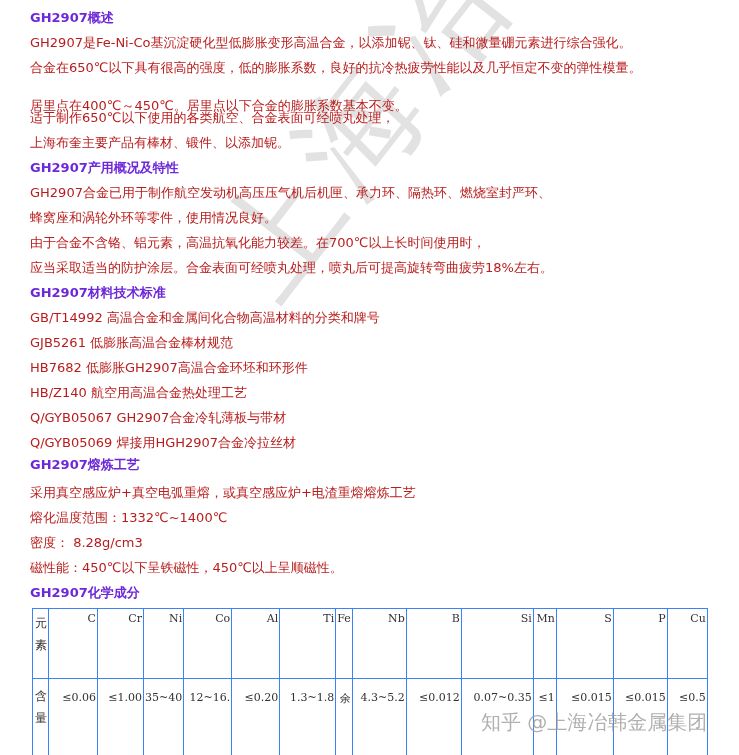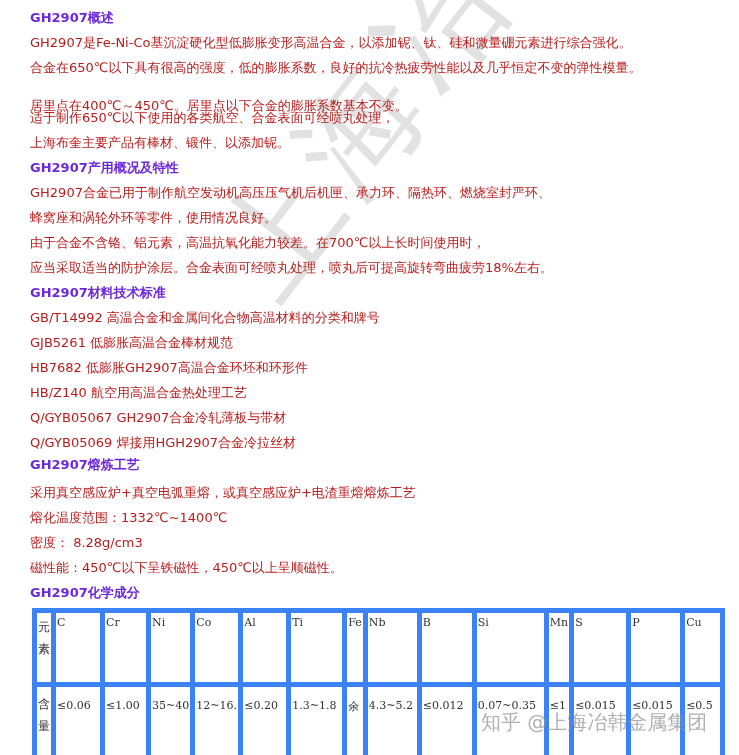--- a/index.html
+++ b/index.html
@@ -8,22 +8,22 @@
   .doc { position: absolute; left: 30px; top: 0; width: 700px; }
   .line { position: absolute; left: 0; white-space: nowrap; font-size: 13px; line-height: 18px; color: #b91c1c; }
   .heading { font-weight: bold; color: #6d28d9; font-size: 13px; }
   .watermark { position: absolute; left: 180px; top: 230px; font-family: "DejaVu Serif", serif;
                font-size: 120px; color: rgba(190,190,190,0.45); transform: rotate(-52deg);
                transform-origin: left top; white-space: nowrap; pointer-events: none; letter-spacing: 10px; }
   .zhihu { position: absolute; left: 481px; top: 709px; font-size: 20px; color: rgba(150,150,150,0.75);
            white-space: nowrap; font-family: "DejaVu Sans", sans-serif; }
   table.chem { position: absolute; left: 32px; top: 608px; border-collapse: collapse;
                font-family: "DejaVu Serif", "Liberation Serif", serif; font-size: 11px; color: #333; table-layout: fixed; }
-  table.chem td { border: 5px solid #3b82f6; vertical-align: top; padding: 3px 1px 0 1px; height: 66px;
-                  white-space: nowrap; overflow: hidden; }
+  table.chem td { border: 1px solid #3b82f6; vertical-align: top; padding: 3px 1px 0 1px; height: 66px;
+                  white-space: nowrap; overflow: hidden; text-align: right; }
   table.chem td.rowhead { font-family: "DejaVu Sans", sans-serif; font-size: 12px; line-height: 22px; padding-top: 3px; white-space: normal; word-break: break-all; }
   table.chem tr.vals td { padding-top: 12px; }
   table.chem tr.vals td.rowhead { padding-top: 6px; }
 </style>
 </head>
 <body>
 
 <div class="watermark">上海冶韩</div>
 
 <div class="doc">

